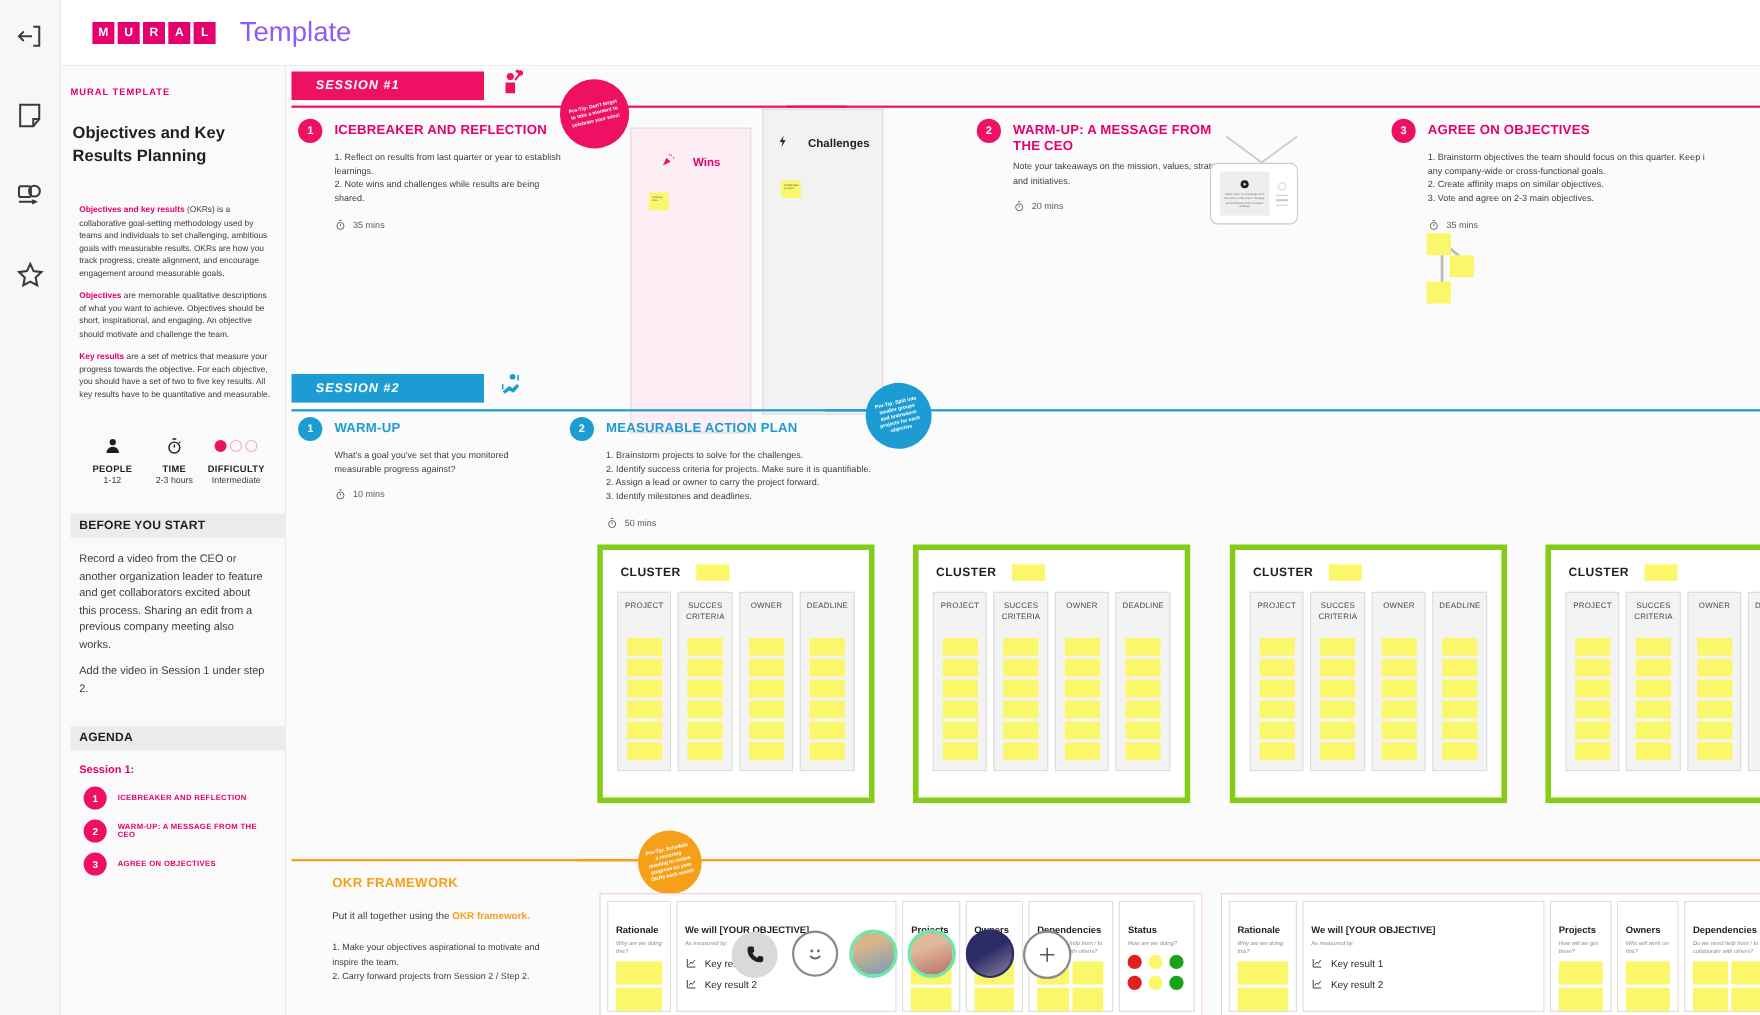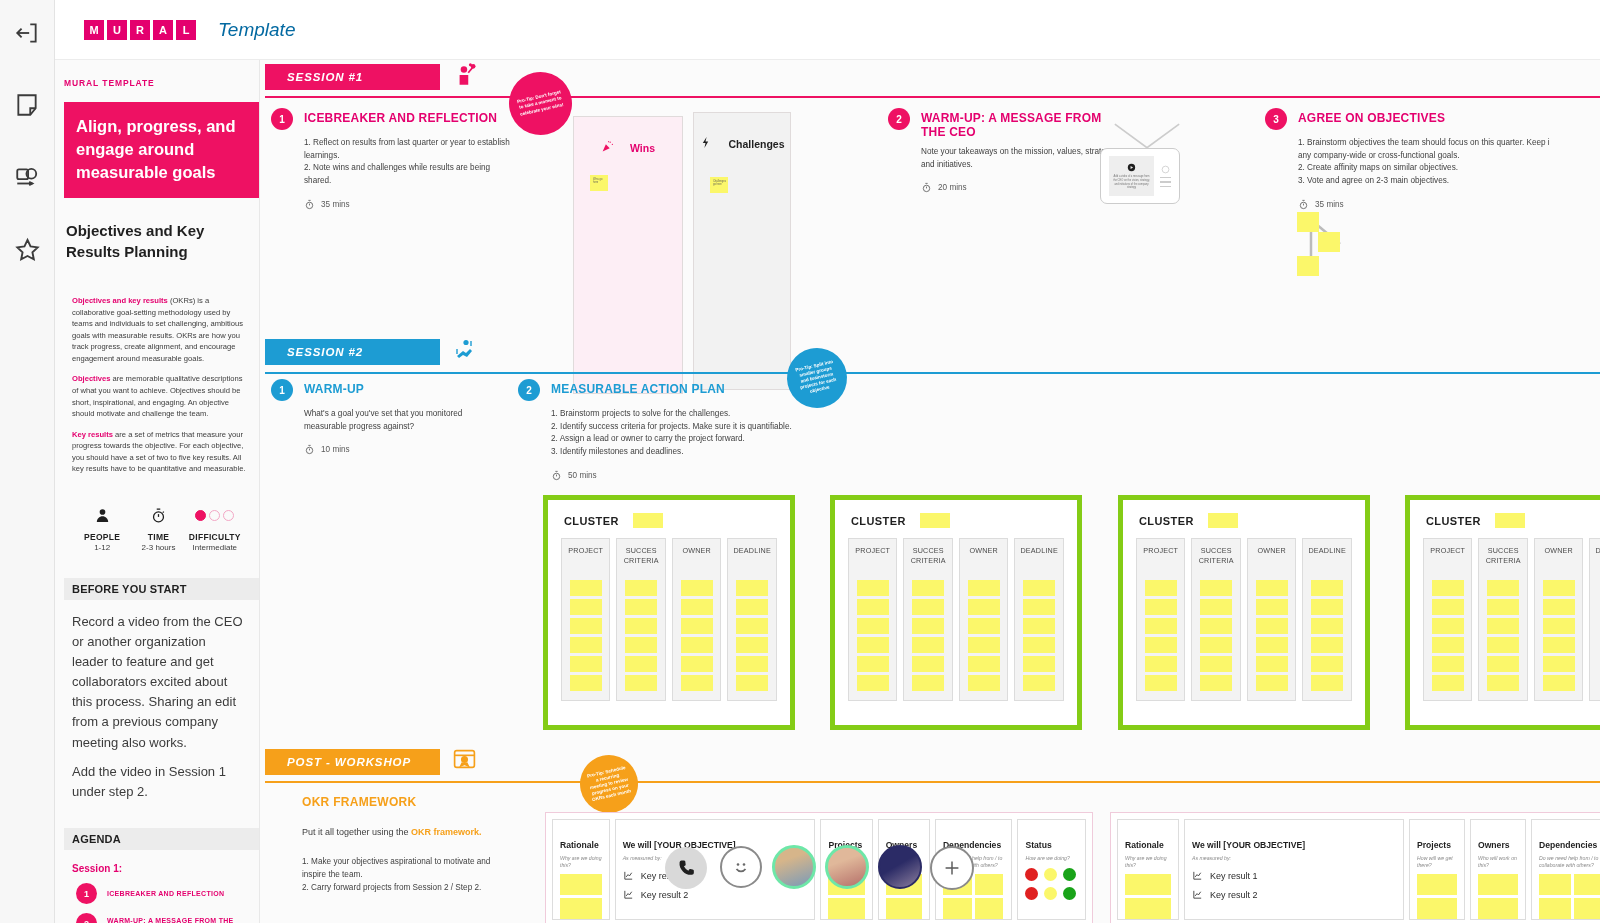--- a/index.html
+++ b/index.html
@@ -26,21 +26,21 @@
     position: absolute; left: 55px; top: 0; width: 1545px; height: 60px;
     background: #fff; border-bottom: 1px solid #ececec;
     display: flex; align-items: center; padding-left: 29px; gap: 22px; z-index: 35;
   }
   #mural-logo { display: flex; gap: 3px; }
   #mural-logo span {
     width: 20px; height: 20px; background: #e4006e; color: #fff;
     font-size: 11px; font-weight: bold; display: flex; align-items: center;
     justify-content: center; letter-spacing: 0;
   }
-  #topbar-title { font-size: 19px; color: #0369a1; font-weight: 400; font-style: italic; }
+  #topbar-title { font-size: 25px; color: #8b5cf6; font-weight: 400; }
 
   
   #sidebar {
     position: absolute; left: 55px; top: 60px; width: 205px; height: 863px;
     background: #fafafa; border-right: 1px solid #e8e8e8;
     padding: 18px 8px 0 9px; overflow: hidden; z-index: 30;
   }
   .sb-kicker { color: #e4006e; font-size: 8.5px; font-weight: bold; letter-spacing: .9px; margin-bottom: 14px; }
   #sb-hero {
     background: #ee1163; color: #fff; font-size: 16.5px; font-weight: bold;
@@ -57,21 +57,21 @@
   .stat-label { font-size: 8.5px; font-weight: bold; letter-spacing: .3px; color: #1f1f1f; }
   .stat-value { font-size: 8px; color: #3c3c3c; margin-top: 1px; }
   .diff-dots { display: flex; gap: 3px; justify-content: center; }
   .diff-dots i { width: 11px; height: 11px; border-radius: 50%; display: block; border: 1.5px solid #f3a7c5; }
   .diff-dots i.on { background: #ee1163; border-color: #ee1163; }
 
   .sb-head {
     background: #ececec; font-size: 11px; font-weight: bold; color: #1f1f1f;
     padding: 5px 8px; margin: 26px -9px 0 0; letter-spacing: .2px;
   }
-  #sb-before { margin: 12px 8px 0 8px; font-size: 13px; line-height: 1.55; color: #3c3c3c; }
+  #sb-before { margin: 12px 8px 0 8px; font-size: 10px; line-height: 1.55; color: #3c3c3c; }
   #sb-before p { margin-bottom: 9px; }
   #sb-session-lbl { color: #e4006e; font-size: 10px; font-weight: bold; margin: 13px 0 0 8px; }
   .agenda-row { display: flex; align-items: center; gap: 10px; margin: 9px 0 0 12px; }
   .agenda-num {
     width: 21px; height: 21px; border-radius: 50%; background: #ee1163; color: #fff;
     font-size: 9px; font-weight: bold; display: flex; align-items: center; justify-content: center; flex: none;
   }
   .agenda-txt { color: #e4006e; font-size: 7px; font-weight: bold; letter-spacing: .3px; }
 
   
@@ -211,21 +211,20 @@
       <span>U</span>
       <span>R</span>
       <span>A</span>
       <span>L</span>
     </div>
   <div id="topbar-title">Template</div>
 </div>
 
 <div id="sidebar">
   <div class="sb-kicker">MURAL TEMPLATE</div>
-  <div id="sb-hero">Align, progress, and engage around measurable goals</div>
   <div id="sb-subtitle">Objectives and Key Results Planning</div>
   <div id="sb-body">
       <p><b>Objectives and key results</b> (OKRs) is a collaborative goal-setting methodology used by teams and individuals to set challenging, ambitious goals with measurable results. OKRs are how you track progress, create alignment, and encourage engagement around measurable goals.</p>
       <p><b>Objectives</b> are memorable qualitative descriptions of what you want to achieve. Objectives should be short, inspirational, and engaging. An objective should motivate and challenge the team.</p>
       <p><b>Key results</b> are a set of metrics that measure your progress towards the objective. For each objective, you should have a set of two to five key results. All key results have to be quantitative and measurable.</p>
     </div>
 
   <div id="sb-stats">
     <div class="stat">
       <div class="stat-ico">
@@ -328,21 +327,21 @@
             <circle cx="17" cy="4" r="1.2"></circle>
             <circle cx="21" cy="8" r="1.2"></circle>
             <circle cx="14" cy="3" r="1"></circle>
           </svg>
       </span>
       <span class="t" style="color:#e4006e;">Wins</span>
     </div>
     <div class="sticky sticky-sm" style="margin:18px 0 0 16px;">Wins go here</div>
   </div>
 
-  <div class="panel" style="left:433px;top:52px;width:98px;height:278px;background:#f2f2f2;">
+  <div class="panel" style="left:433px;top:39px;width:110px;height:278px;background:#f2f2f2;">
     <div class="panel-hd">
       <span>
         <svg viewBox="0 0 24 24" width="13" height="13" fill="#1f1f1f">
             <path d="M14 2L7 13h5l-2 9 7-12h-5z"></path>
           </svg>
       </span>
       <span class="t" style="color:#1f1f1f;">Challenges</span>
     </div>
     <div class="sticky sticky-sm" style="margin:24px 0 0 16px;">Challenges go here</div>
   </div>
@@ -661,31 +660,20 @@
             </div>
           </div>
           <div class="ccol">
             <div class="ccol-h">DEADLINE</div>
             <div class="ccol-notes"></div>
           </div>
         </div>
       </div>
     </div>
 
-  <div class="banner-wrap" style="left:5px;top:687px;">
-    <div class="banner orange">POST - WORKSHOP</div>
-    <div>
-      <svg viewBox="0 0 24 24" width="25" height="25" fill="none" stroke="#f6a01a" stroke-width="1.6">
-          <rect x="2.5" y="3.5" width="19" height="16" rx="2"></rect>
-          <path d="M2.5 8h19"></path>
-          <circle cx="12" cy="12" r="2.6" fill="#f6a01a"></circle>
-          <path d="M10 15l-1.5 3 3.5-1.5 3.5 1.5-1.5-3" fill="#f6a01a"></path>
-        </svg>
-    </div>
-  </div>
   <div class="rule orange" style="left:5px;top:721px;width:1335px;"></div>
   <div class="protip-line" style="left:265px;top:721px;width:60px;background:#f6a01a;"></div>
   <div class="protip orange" style="left:320px;top:695px;width:58px;height:58px;">Pro-Tip: Schedule a recurring meeting to review progress on your OKRs each month</div>
 
   <div id="okr-title" style="left:42px;top:735px;">OKR FRAMEWORK</div>
   <div id="okr-lead" style="left:42px;top:767px;width:260px;">Put it all together using the <b>OKR framework.</b></div>
   <div id="okr-steps" class="pre" style="left: 42px; top: 795px; width: 270px; white-space: pre-line;">1.  Make your objectives aspirational to motivate and
      inspire the team.
 2. Carry forward projects from Session 2 / Step 2.</div>
 

